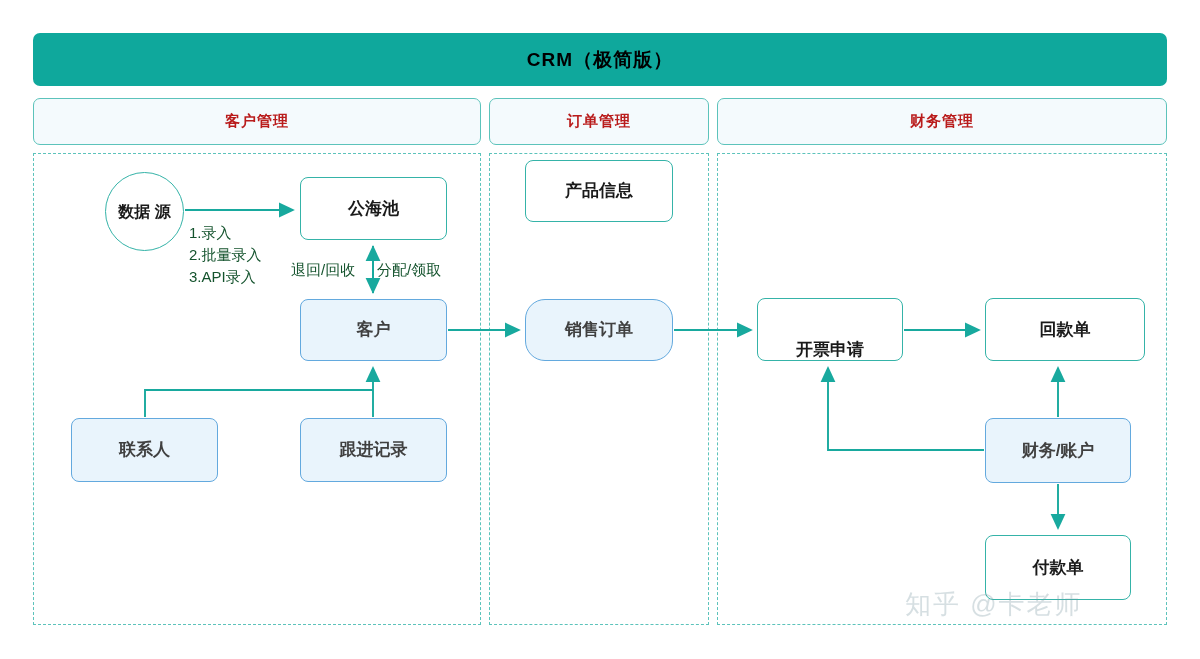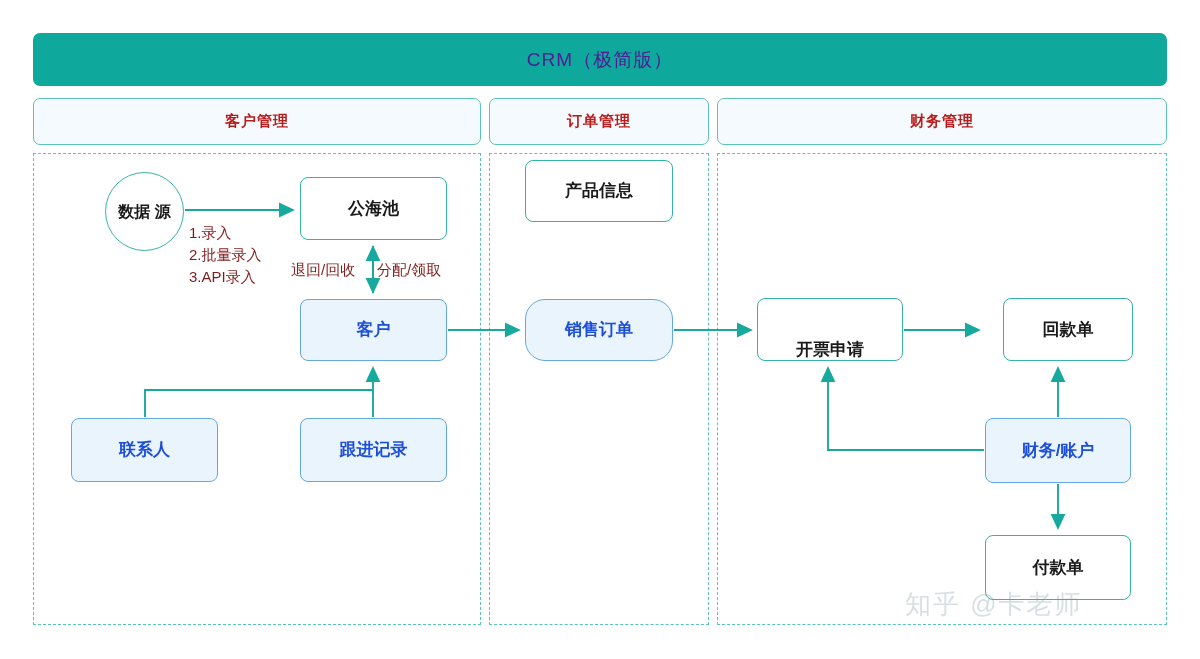--- a/index.html
+++ b/index.html
@@ -30,23 +30,23 @@
     width: 1134px;
     height: 53px;
     background: #0fa89c;
     border-radius: 7px;
     display: flex;
     align-items: center;
     justify-content: center;
     box-sizing: border-box;
   }
   .title-bar .title-text {
-    color: #4c1d95;
+    color: #000000;
     font-size: 19px;
-    font-weight: normal;
+    font-weight: bold;
     letter-spacing: 1px;
   }
 
   
   .sec-head {
     position: absolute;
     height: 47px;
     background: #f4fafd;
     border: 1.4px solid #5cc3bb;
     border-radius: 7px;
@@ -96,21 +96,21 @@
   .node.plain {
     background: #ffffff;
     border: 1.6px solid #35b3a8;
   }
   .node.plain .node-text { color: #1a1a1a; }
   
   .node.blue {
     background: #e9f4fc;
     border: 1.6px solid #63a9de;
   }
-  .node.blue .node-text { color: #1d4ed8; }
+  .node.blue .node-text { color: #404040; }
 
   
   .node.circle {
     border-radius: 50%;
     background: #ffffff;
     border: 1.8px solid #35b3a8;
   }
   .node.circle .node-text {
     color: #1a1a1a;
     font-size: 16px;
@@ -120,28 +120,28 @@
   #node-datasource   { left: 105px;  top: 172px; width: 79px;  height: 79px; }
   #node-public-pool  { left: 300px;  top: 177px; width: 147px; height: 63px; }
   #node-customer     { left: 300px;  top: 299px; width: 147px; height: 62px; }
   #node-contact      { left: 71px;   top: 418px; width: 147px; height: 64px; }
   #node-followup     { left: 300px;  top: 418px; width: 147px; height: 64px; }
 
   #node-product      { left: 525px;  top: 160px; width: 148px; height: 62px; }
   #node-sales-order  { left: 525px;  top: 299px; width: 148px; height: 62px; border-radius: 20px; }
 
   #node-invoice-req  { left: 757px;  top: 298px; width: 146px; height: 63px; align-items: flex-end; }
-  #node-receipt      { left: 985px;  top: 298px; width: 130px; height: 63px; margin-left: 18px; }
+  #node-receipt      { left: 985px;  top: 298px; width: 160px; height: 63px; }
   #node-finance-acct { left: 985px;  top: 418px; width: 146px; height: 65px; }
   #node-payment      { left: 985px;  top: 535px; width: 146px; height: 65px; }
 
   
   .annot {
     position: absolute;
-    color: #7f1d1d;
+    color: #14532d;
     font-size: 15px;
     line-height: 1.45;
     white-space: pre;
     z-index: 6;
   }
   #annot-entry    { left: 189px; top: 222px; }
   #annot-return   { left: 291px; top: 259px; }
   #annot-assign   { left: 377px; top: 259px; }
 
   

